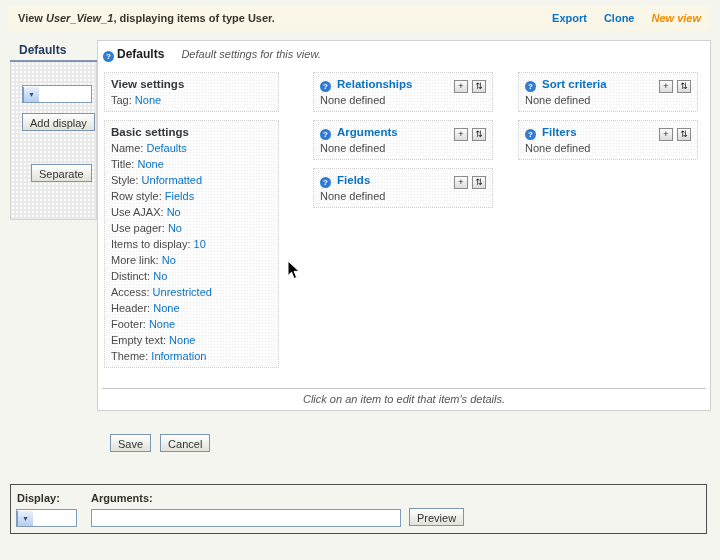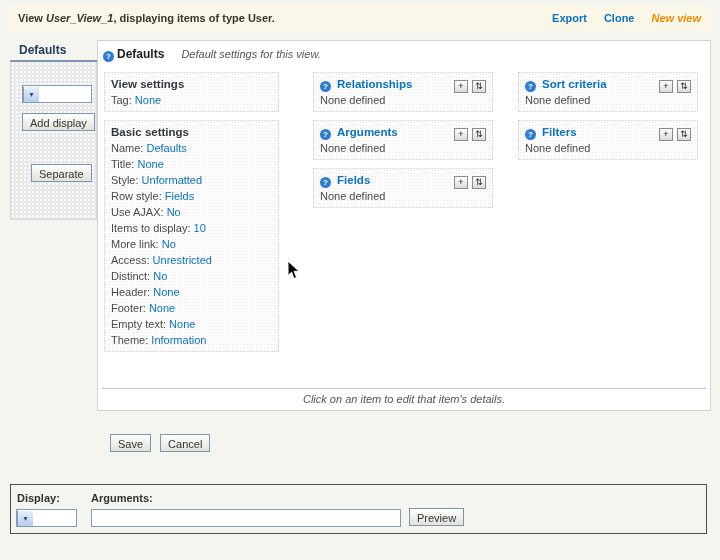--- a/index.html
+++ b/index.html
@@ -168,24 +168,25 @@
       </div>
     </div>
     <div class="box">
       <div class="box-title-plain">Basic settings</div>
       <div>
           <div class="setting-row"><span class="lbl">Name: </span><a class="link">Defaults</a></div>
           <div class="setting-row"><span class="lbl">Title: </span><a class="link">None</a></div>
           <div class="setting-row"><span class="lbl">Style: </span><a class="link">Unformatted</a></div>
           <div class="setting-row"><span class="lbl">Row style: </span><a class="link">Fields</a></div>
           <div class="setting-row"><span class="lbl">Use AJAX: </span><a class="link">No</a></div>
+          <div class="setting-row"><span class="lbl">Use pager: </span><a class="link">No</a></div>
           <div class="setting-row"><span class="lbl">Items to display: </span><a class="link">10</a></div>
           <div class="setting-row"><span class="lbl">More link: </span><a class="link">No</a></div>
+          <div class="setting-row"><span class="lbl">Distinct: </span><a class="link">No</a></div>
           <div class="setting-row"><span class="lbl">Access: </span><a class="link">Unrestricted</a></div>
-          <div class="setting-row"><span class="lbl">Distinct: </span><a class="link">No</a></div>
           <div class="setting-row"><span class="lbl">Header: </span><a class="link">None</a></div>
           <div class="setting-row"><span class="lbl">Footer: </span><a class="link">None</a></div>
           <div class="setting-row"><span class="lbl">Empty text: </span><a class="link">None</a></div>
           <div class="setting-row"><span class="lbl">Theme: </span><a class="link">Information</a></div>
         </div>
     </div>
   </div>
 
   <div class="col col2">
     <div class="box">

